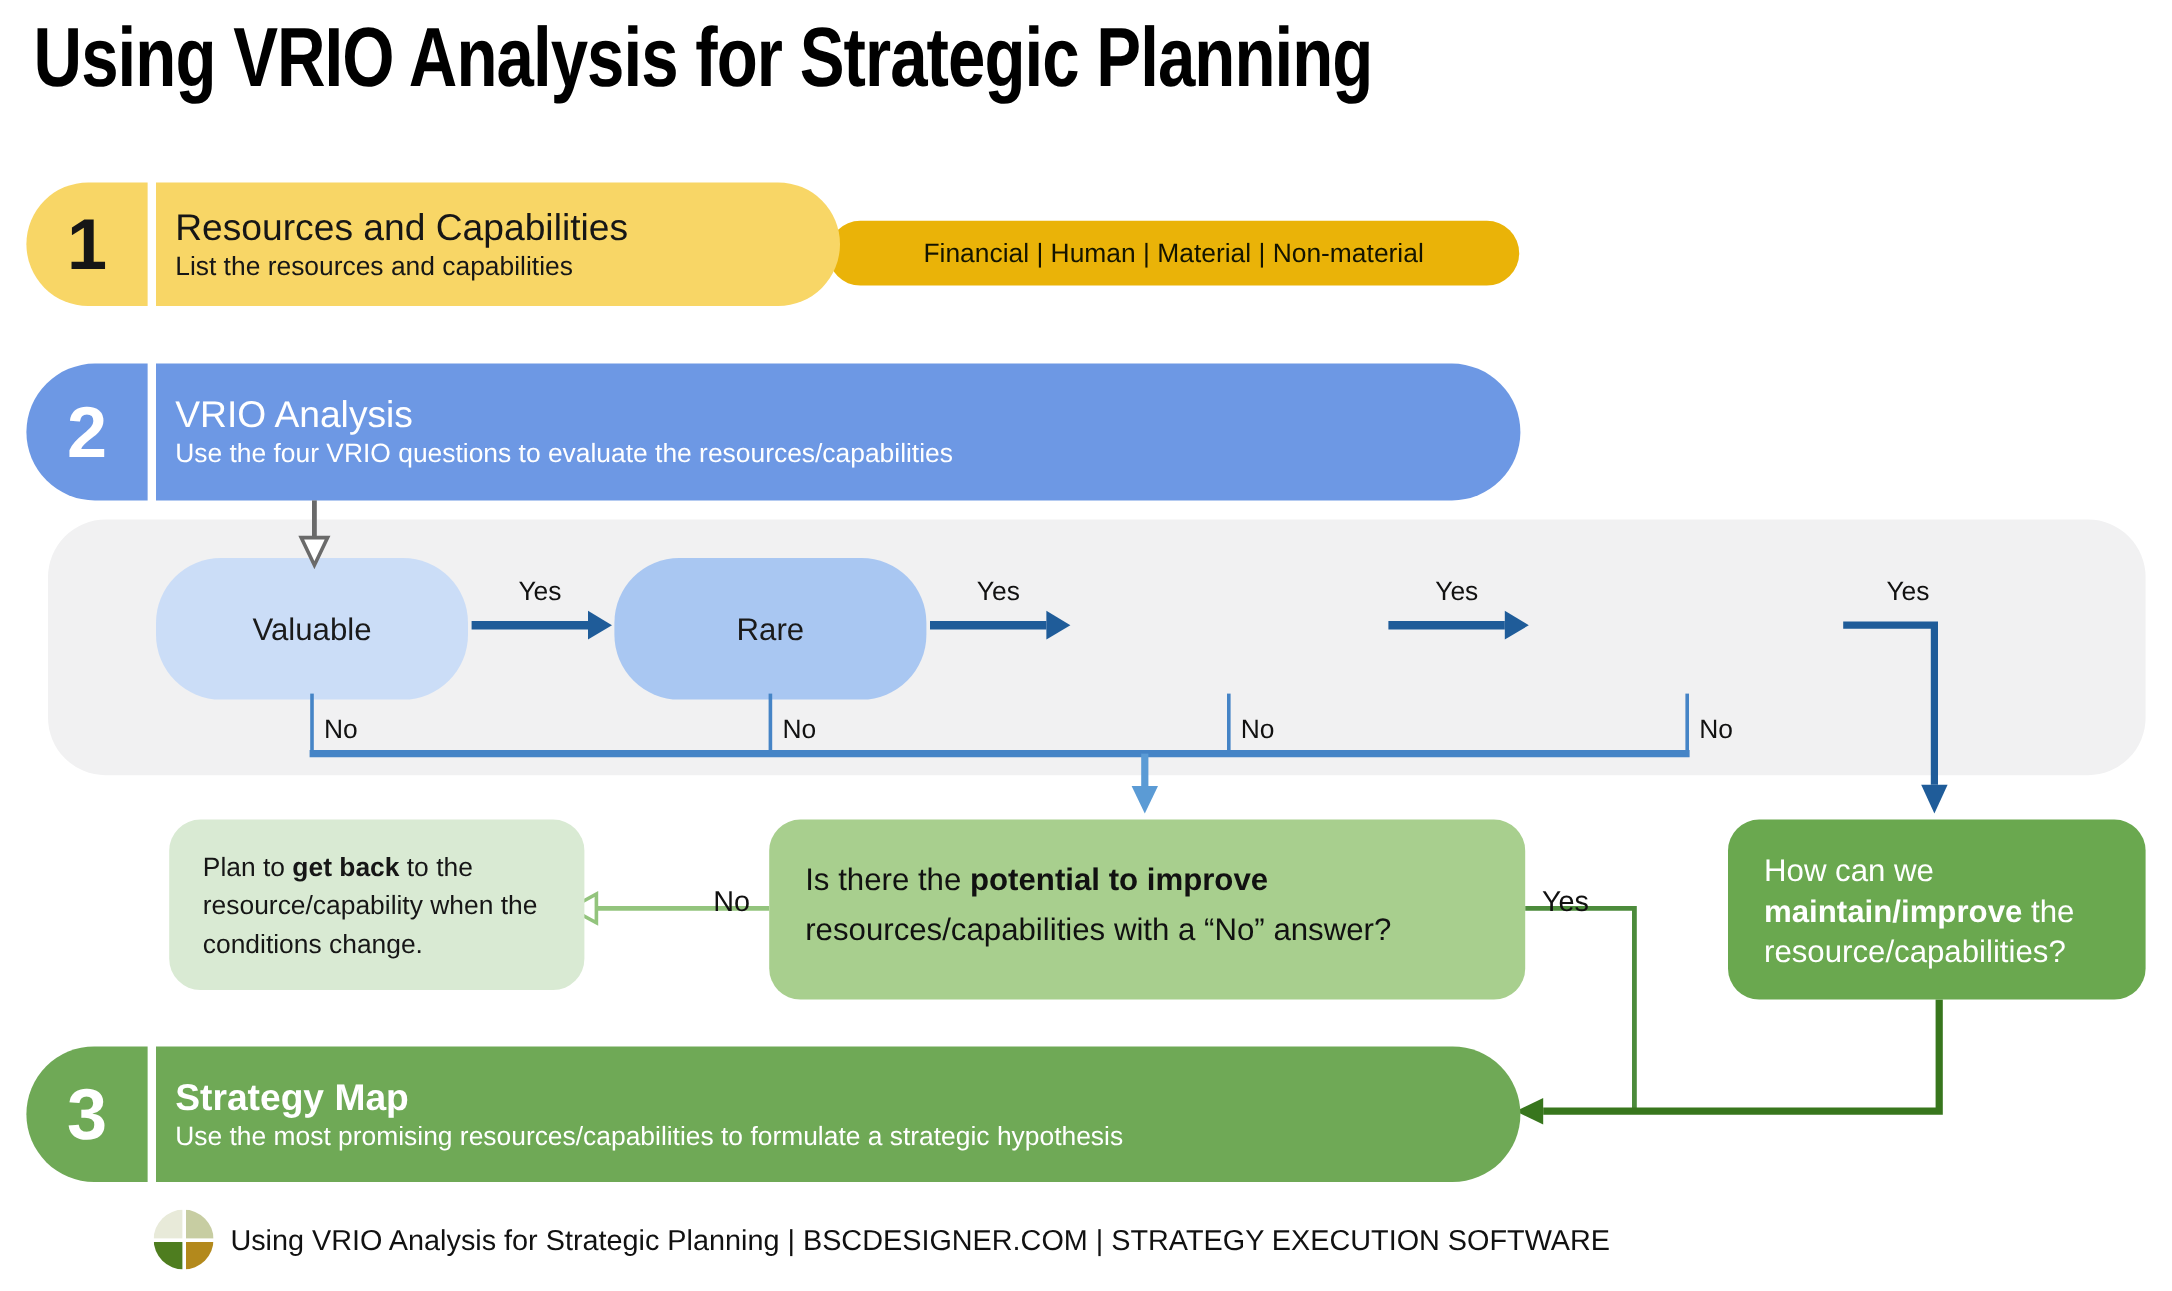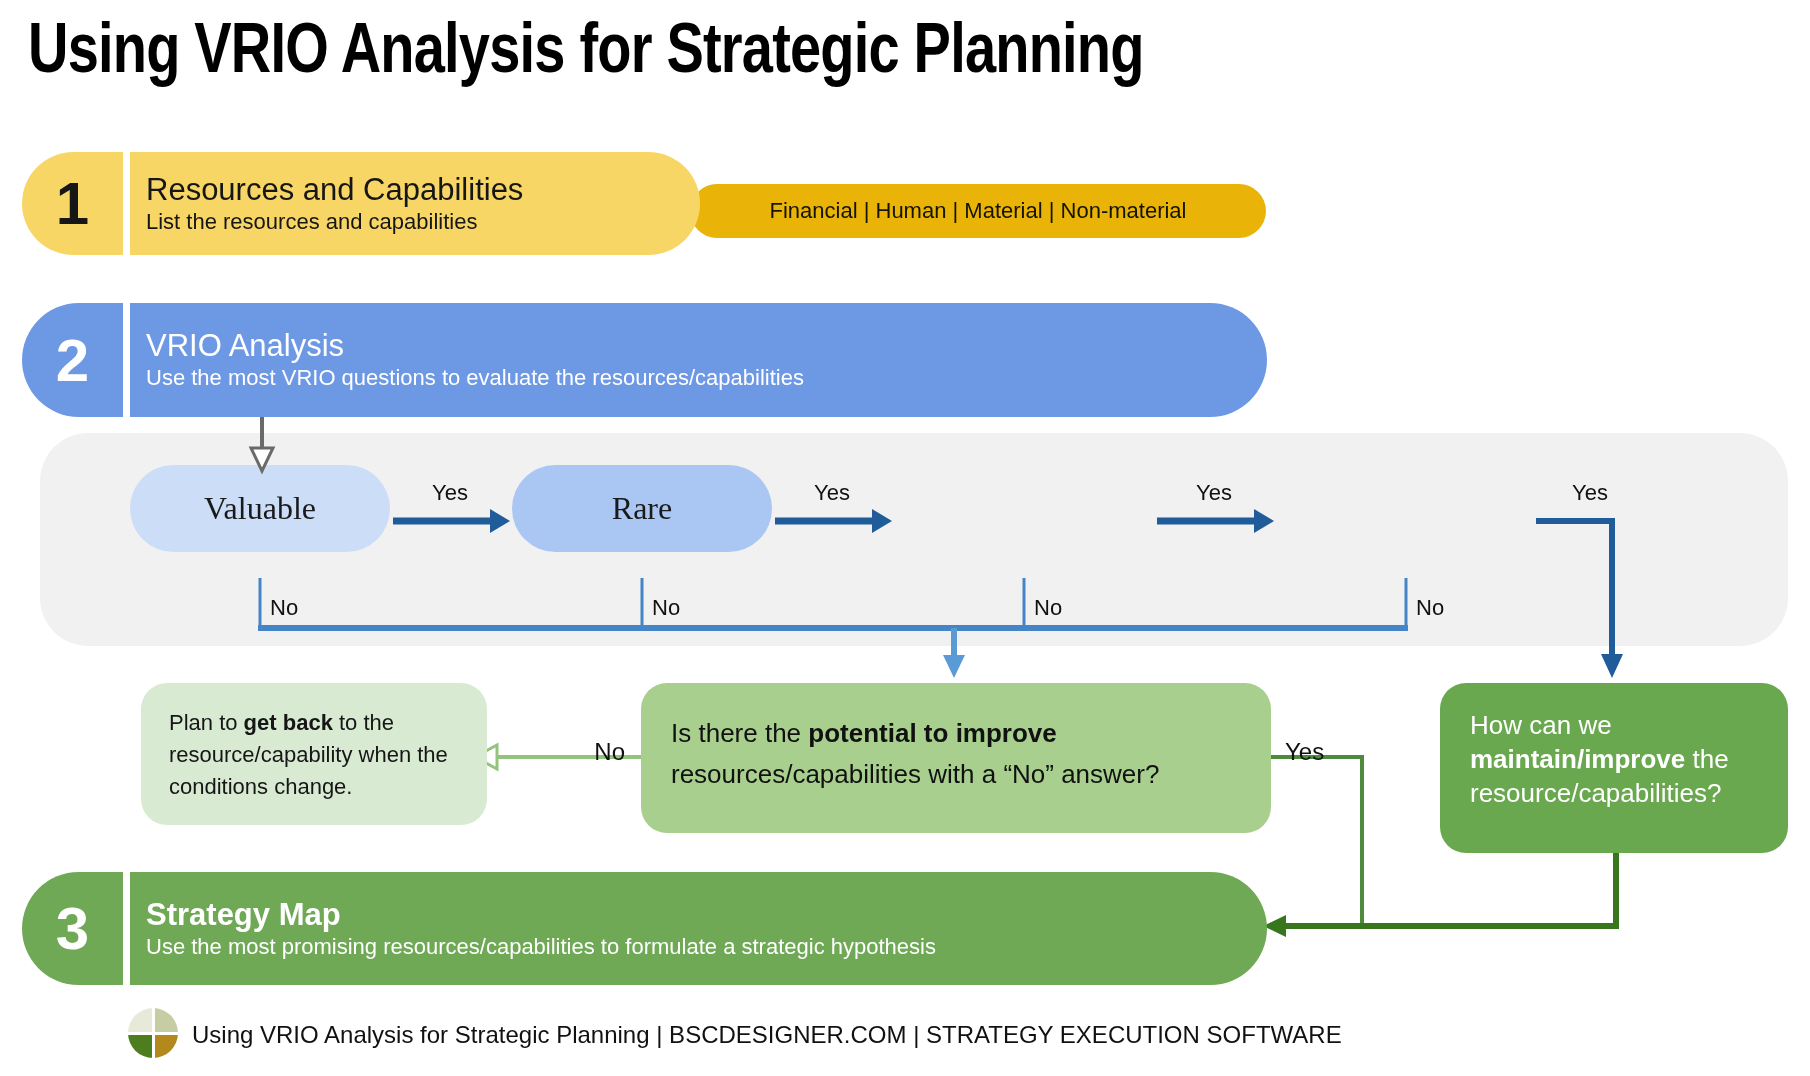--- a/index.html
+++ b/index.html
@@ -27,37 +27,37 @@
   .bar.row2{width:1121px;border-radius:0 57px 57px 0;}
   .row2 .t1{font-weight:400;}
 
   .row3{top:872px;height:113px;background:#6FA956;color:#fff;}
   .bar.row3{width:1121px;border-radius:0 57px 57px 0;}
   .row3 .t1{font-weight:700;}
 
   
   .panel{left:40px;top:433px;width:1748px;height:213px;background:#F1F1F2;border-radius:48px;}
 
-  .pill{top:465px;width:260px;height:87px;border-radius:54px;display:flex;
-        align-items:center;justify-content:center;font-size:32px;font-family:Liberation Serif, serif;}
+  .pill{top:465px;width:260px;height:118px;border-radius:54px;display:flex;
+        align-items:center;justify-content:center;font-size:26px;}
   .pill.v{left:130px;background:#CBDDF7;color:#1a1a1a;}
   .pill.r{left:512px;background:#A9C7F2;color:#1a1a1a;}
   .pill.i{left:894px;background:#7AA3EA;color:#fff;}
   .pill.o{left:1276px;background:#3C78D8;color:#fff;}
 
   .lbl{font-size:22px;color:#111;white-space:nowrap;}
 
   
   .dbox{top:683px;border-radius:26px;}
   .dbox .line{white-space:nowrap;}
   .fallback{left:141px;width:346px;height:142px;background:#D9EAD3;color:#161616;
             padding:24px 0 0 28px;box-sizing:border-box;font-size:22px;line-height:32px;}
   .improve{left:641px;width:630px;height:150px;background:#A8CF8E;color:#111;
            padding:30px 0 0 30px;box-sizing:border-box;font-size:26px;line-height:41px;}
-  .maintain{left:1440px;width:348px;height:170px;background:#6AA84F;color:#fff;
+  .maintain{left:1440px;width:348px;height:150px;background:#6AA84F;color:#fff;
             padding:25px 0 0 30px;box-sizing:border-box;font-size:26px;line-height:34px;}
   .b{font-weight:700;}
   .dlbl{font-size:24px;color:#111;}
 
   
   .logo{left:128px;top:1008px;width:50px;height:50px;border-radius:50%;overflow:hidden;
         display:grid;grid-template-columns:1fr 1fr;grid-template-rows:1fr 1fr;gap:3px;background:#fff;}
   .logo div{width:100%;height:100%;}
   .q-tl{background:#E8EAD9;} .q-tr{background:#C7CDA2;} .q-bl{background:#4E7D1F;} .q-br{background:#B3891C;}
   .footer-text{left:192px;top:1021px;font-size:24px;color:#111;white-space:nowrap;}
@@ -74,21 +74,21 @@
   <div class="abs goldpill">Financial | Human | Material | Non-material</div>
   <div class="abs badge row1">1</div>
   <div class="abs bar row1">
     <div class="t1">Resources and Capabilities</div>
     <div class="t2">List the resources and capabilities</div>
   </div>
 
   <div class="abs badge row2">2</div>
   <div class="abs bar row2">
     <div class="t1">VRIO Analysis</div>
-    <div class="t2">Use the most VRIO questions to evaluate the resources/capabilities</div>
+    <div class="t2">Use the four VRIO questions to evaluate the resources/capabilities</div>
   </div>
 
   <div class="abs panel"></div>
 
   <div class="abs pill v">Valuable</div>
   <div class="abs pill r">Rare</div>
 
   <span class="abs lbl" style="left:432px;top:480px;">Yes</span>
   <span class="abs lbl" style="left:814px;top:480px;">Yes</span>
   <span class="abs lbl" style="left:1196px;top:480px;">Yes</span>

